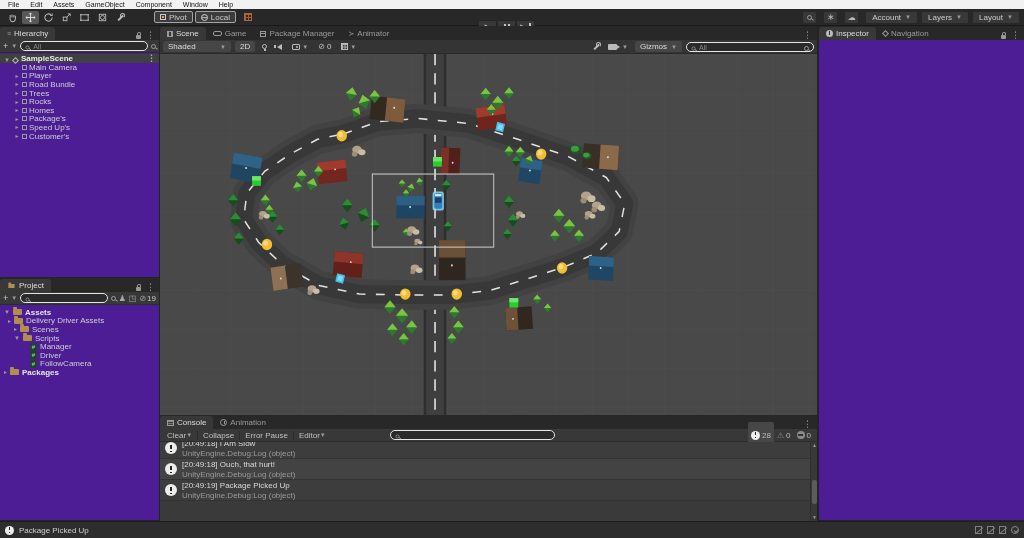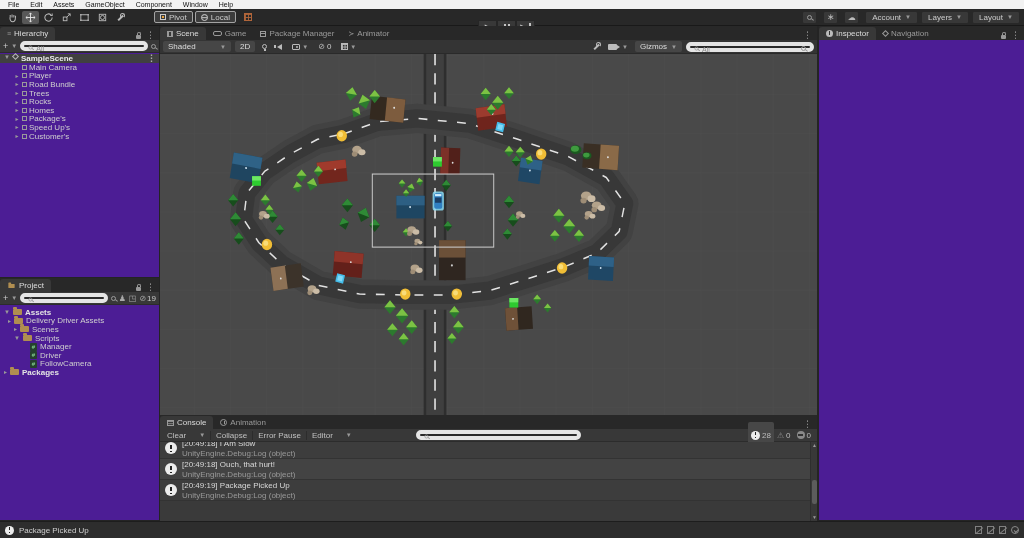--- a/index.html
+++ b/index.html
@@ -23,21 +23,21 @@
   .ddbtn{display:flex;align-items:center;gap:4px;background:#383838;border:1px solid #282828;border-radius:2px;height:13px;padding:0 6px;font-size:8px;color:#ccc}
   .arr{color:#999;font-size:6px;line-height:1}
   .sqbtn{width:15px;height:13px;background:#383838;border:1px solid #282828;border-radius:2px;display:flex;align-items:center;justify-content:center;margin-right:3px;color:#bbb}
 
   
   .tabbar{height:14px;background:#282828;display:flex;align-items:flex-end;font-size:8px}
   .tab{height:13px;line-height:13px;padding:0 7px;color:#9a9a9a;display:flex;align-items:center;gap:3px;border-radius:3px 3px 0 0}
   .tab.active{background:#383838;color:#ddd}
   .panelbody{background:#4c1d95}
   .kebab{color:#aaa;font-size:9px;line-height:1}
-  .search{background:#2a2a2a;border:4px solid #e5e5e5;border-radius:7px;height:10px;flex:1;display:flex;align-items:flex-start;gap:3px;padding:0 4px;min-width:0}
+  .search{background:#2a2a2a;border:1px solid #e5e5e5;border-radius:7px;height:10px;flex:1;display:flex;align-items:flex-end;gap:3px;padding:0 4px;min-width:0}
   .search input{background:transparent;border:none;outline:none;color:#ccc;font-size:7px;width:100%;font-family:"Liberation Sans",sans-serif}
   .search input::placeholder{color:#8a8a8a}
 
   
   .mag{width:5px;height:5px;border:1px solid #9a9a9a;border-radius:50%;position:relative}
   .mag::after{content:"";position:absolute;width:3px;height:1px;background:#9a9a9a;right:-3px;bottom:-1px;transform:rotate(40deg)}
   .lockico{width:5px;height:4px;background:#999;border-radius:1px;position:relative;margin-top:3px}
   .lockico::before{content:"";position:absolute;left:0.5px;top:-3px;width:2px;height:2px;border:1px solid #999;border-bottom:none;border-radius:2px 2px 0 0}
   .bub{width:9px;height:9px;background:#ededed;border-radius:50%;position:relative}
   .bub::before{content:"";position:absolute;left:3.8px;top:1.8px;width:1.5px;height:3.2px;background:#222}
@@ -85,36 +85,36 @@
   .circlecheck::after{content:"";position:absolute;left:1.8px;top:1.6px;width:3px;height:1.6px;border-left:1px solid #8a8a8a;border-bottom:1px solid #8a8a8a;transform:rotate(-45deg)}
 
   
   #hierarchy{left:0;top:26px;width:159px;height:251px}
   #project{left:0;top:278px;width:159px;height:242px}
   .ptoolbar{height:13px;background:#383838;border-bottom:1px solid #2c2c2c;display:flex;align-items:center;padding:0 3px;gap:3px}
   .plus{color:#ccc;font-size:9px;line-height:1}
   .tree{padding-top:1px}
   .hrow{display:flex;align-items:center;height:8.6px;padding-left:14px;gap:2px;color:#cfcfcf;font-size:8px;white-space:nowrap}
   .hrow .arr{width:6px;text-align:center}
-  .scenerow{display:flex;align-items:flex-start;height:9px;background:#404040;color:#ececec;font-weight:bold;padding-left:4px;gap:3px;font-size:8px}
+  .scenerow{display:flex;align-items:flex-end;height:9px;background:#404040;color:#ececec;font-weight:bold;padding-left:4px;gap:3px;font-size:8px}
   .scenerow .kebab{margin-left:auto;margin-right:3px}
   .prow{display:flex;align-items:center;height:8.6px;gap:3px;color:#cfcfcf;font-size:8px;white-space:nowrap}
 
   
   #scenetabs{left:160px;top:26px;width:657px;height:14px}
   #scenetoolbar{left:160px;top:40px;width:657px;height:14px;background:#343434;border-bottom:1px solid #2a2a2a;display:flex;align-items:center;padding:0 3px;gap:4px}
   .sbtn{height:11px;background:#464646;border-radius:2px;font-size:8px;color:#ddd;display:flex;align-items:center;padding:0 5px;gap:4px}
   .sflat{height:11px;display:flex;align-items:center;padding:0 3px;gap:2px;color:#ccc;font-size:8px}
   #viewport{left:160px;top:54px;width:657px;height:361px;background:#494949}
   #viewport svg{display:block}
 
   
   #console{left:160px;top:415px;width:657px;height:105px}
   #console .ptoolbar{gap:0}
-  .cbtn{padding:0 4px;color:#c0c0c0;font-size:8px;display:flex;align-items:center;gap:13px;height:13px}
+  .cbtn{padding:0 4px;color:#c0c0c0;font-size:8px;display:flex;align-items:center;gap:0;height:13px}
   .csep{width:1px;height:9px;background:#2c2c2c;margin:0 1px}
   .badge{display:flex;align-items:center;gap:2px;color:#bbb;font-size:8px;padding:9px 3px}
   .clist{position:relative;height:79px;background:#3a3a3a;overflow:hidden}
   .centry{display:flex;align-items:center;gap:5px;height:21px;padding-left:5px;border-bottom:1px solid #333;margin-right:7px}
   .centry.odd{background:#3d3d3d}
   .centry.even{background:#434343}
   .cmsg{color:#d8d8d8;font-size:8px;line-height:10px}
   .cdet{color:#999;font-size:8px;line-height:9px}
   .cscroll{position:absolute;right:0;top:0;bottom:0;width:7px;background:#383838;border-left:1px solid #2e2e2e}
   .cthumb{position:absolute;left:1px;width:5px;height:24px;top:38px;background:#5c5c5c;border-radius:2px}

